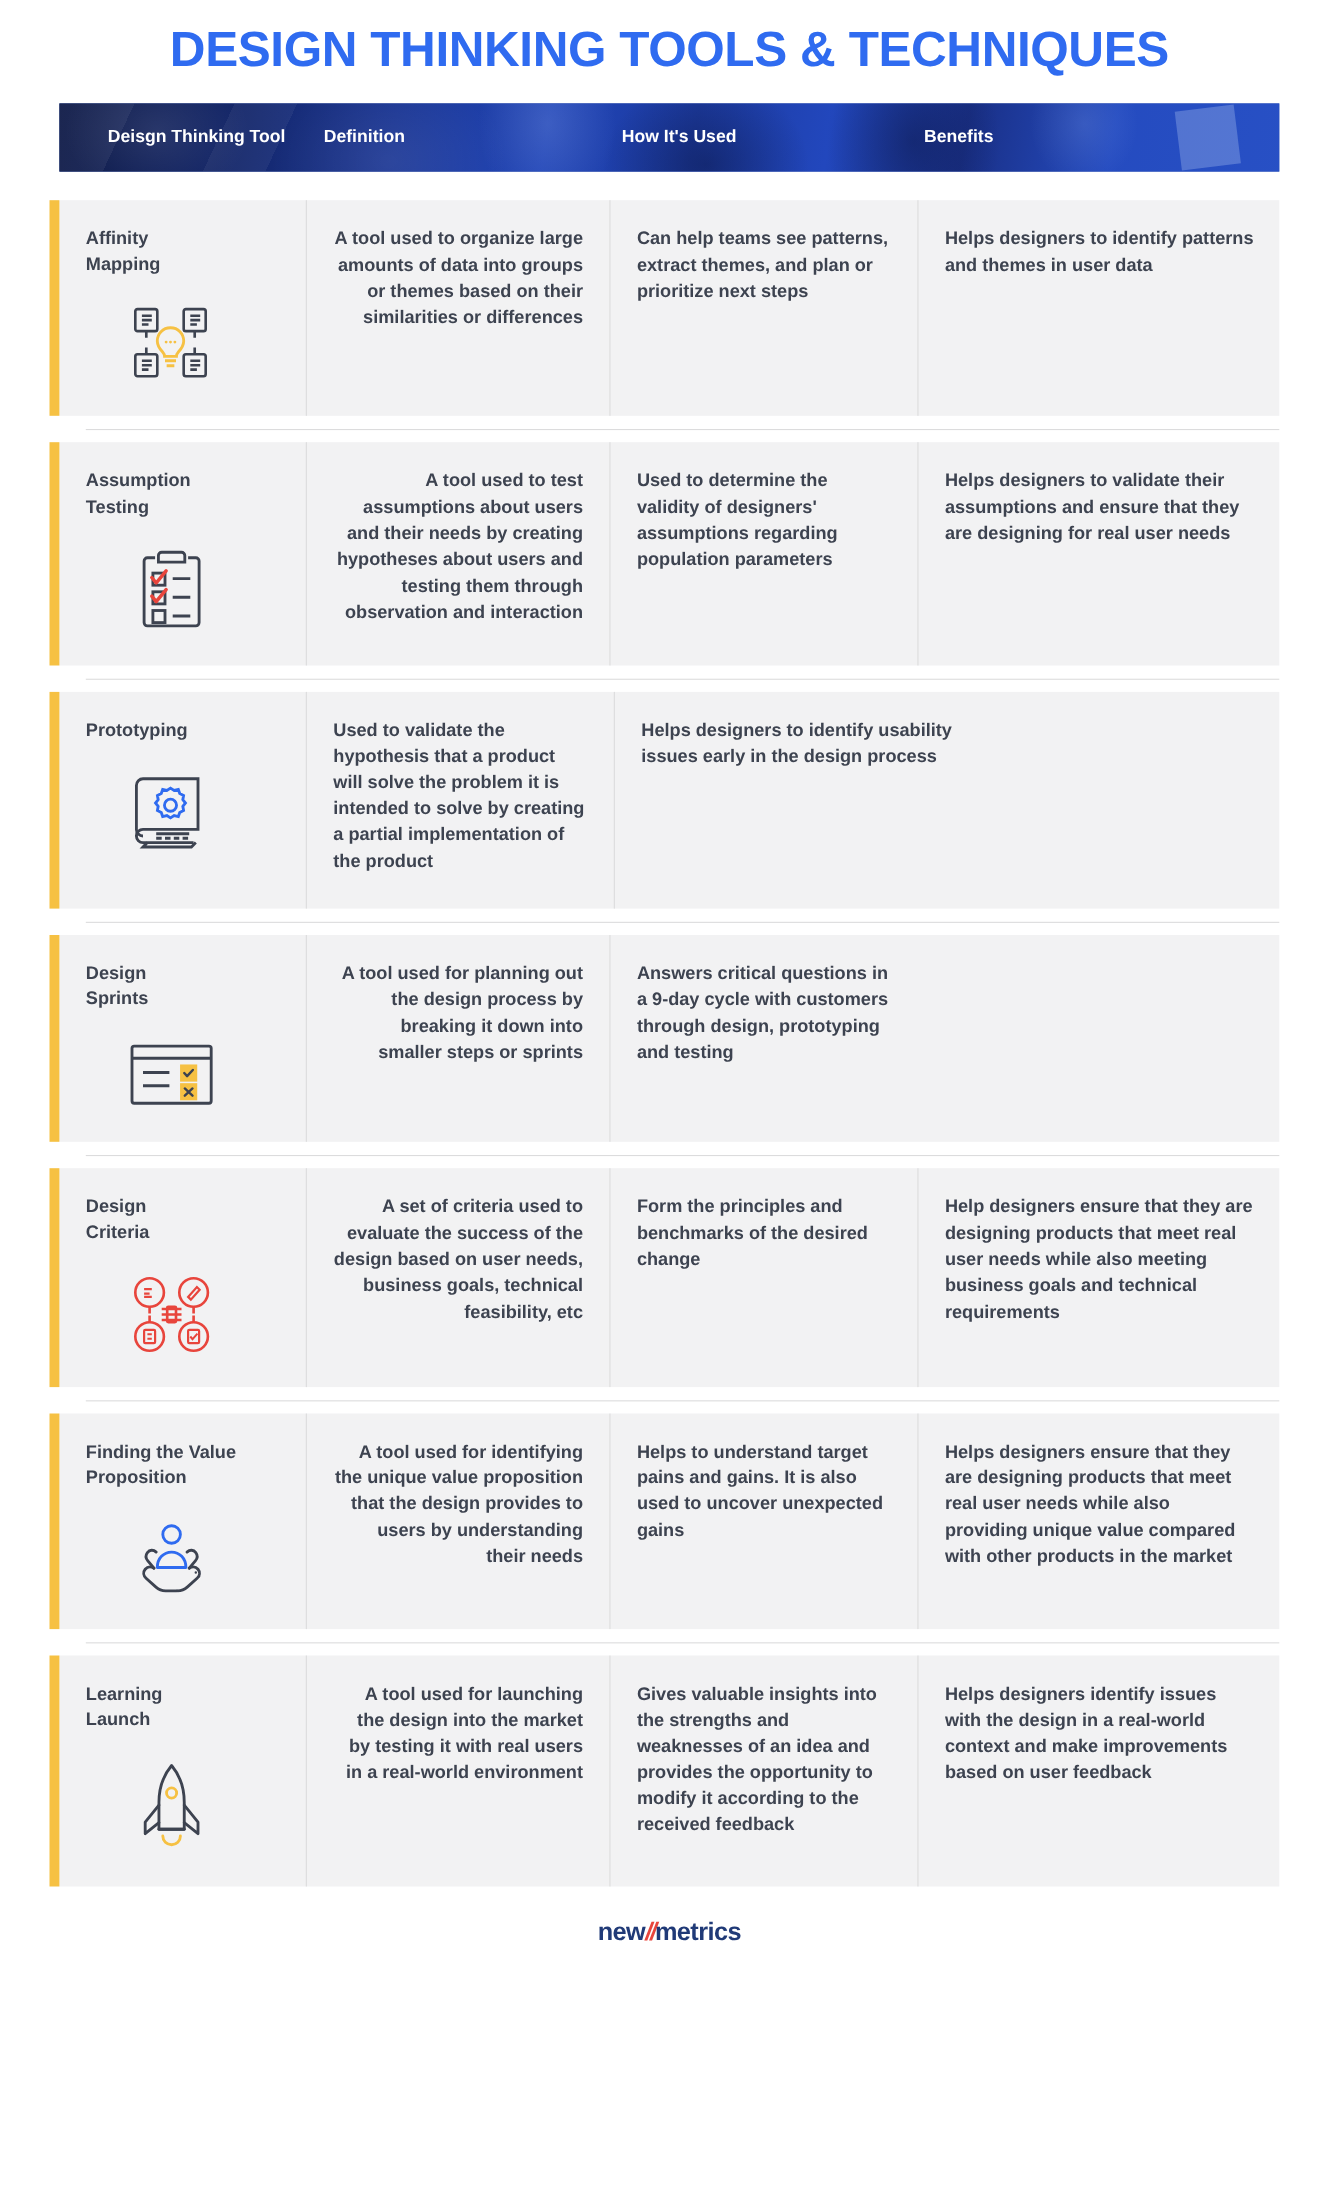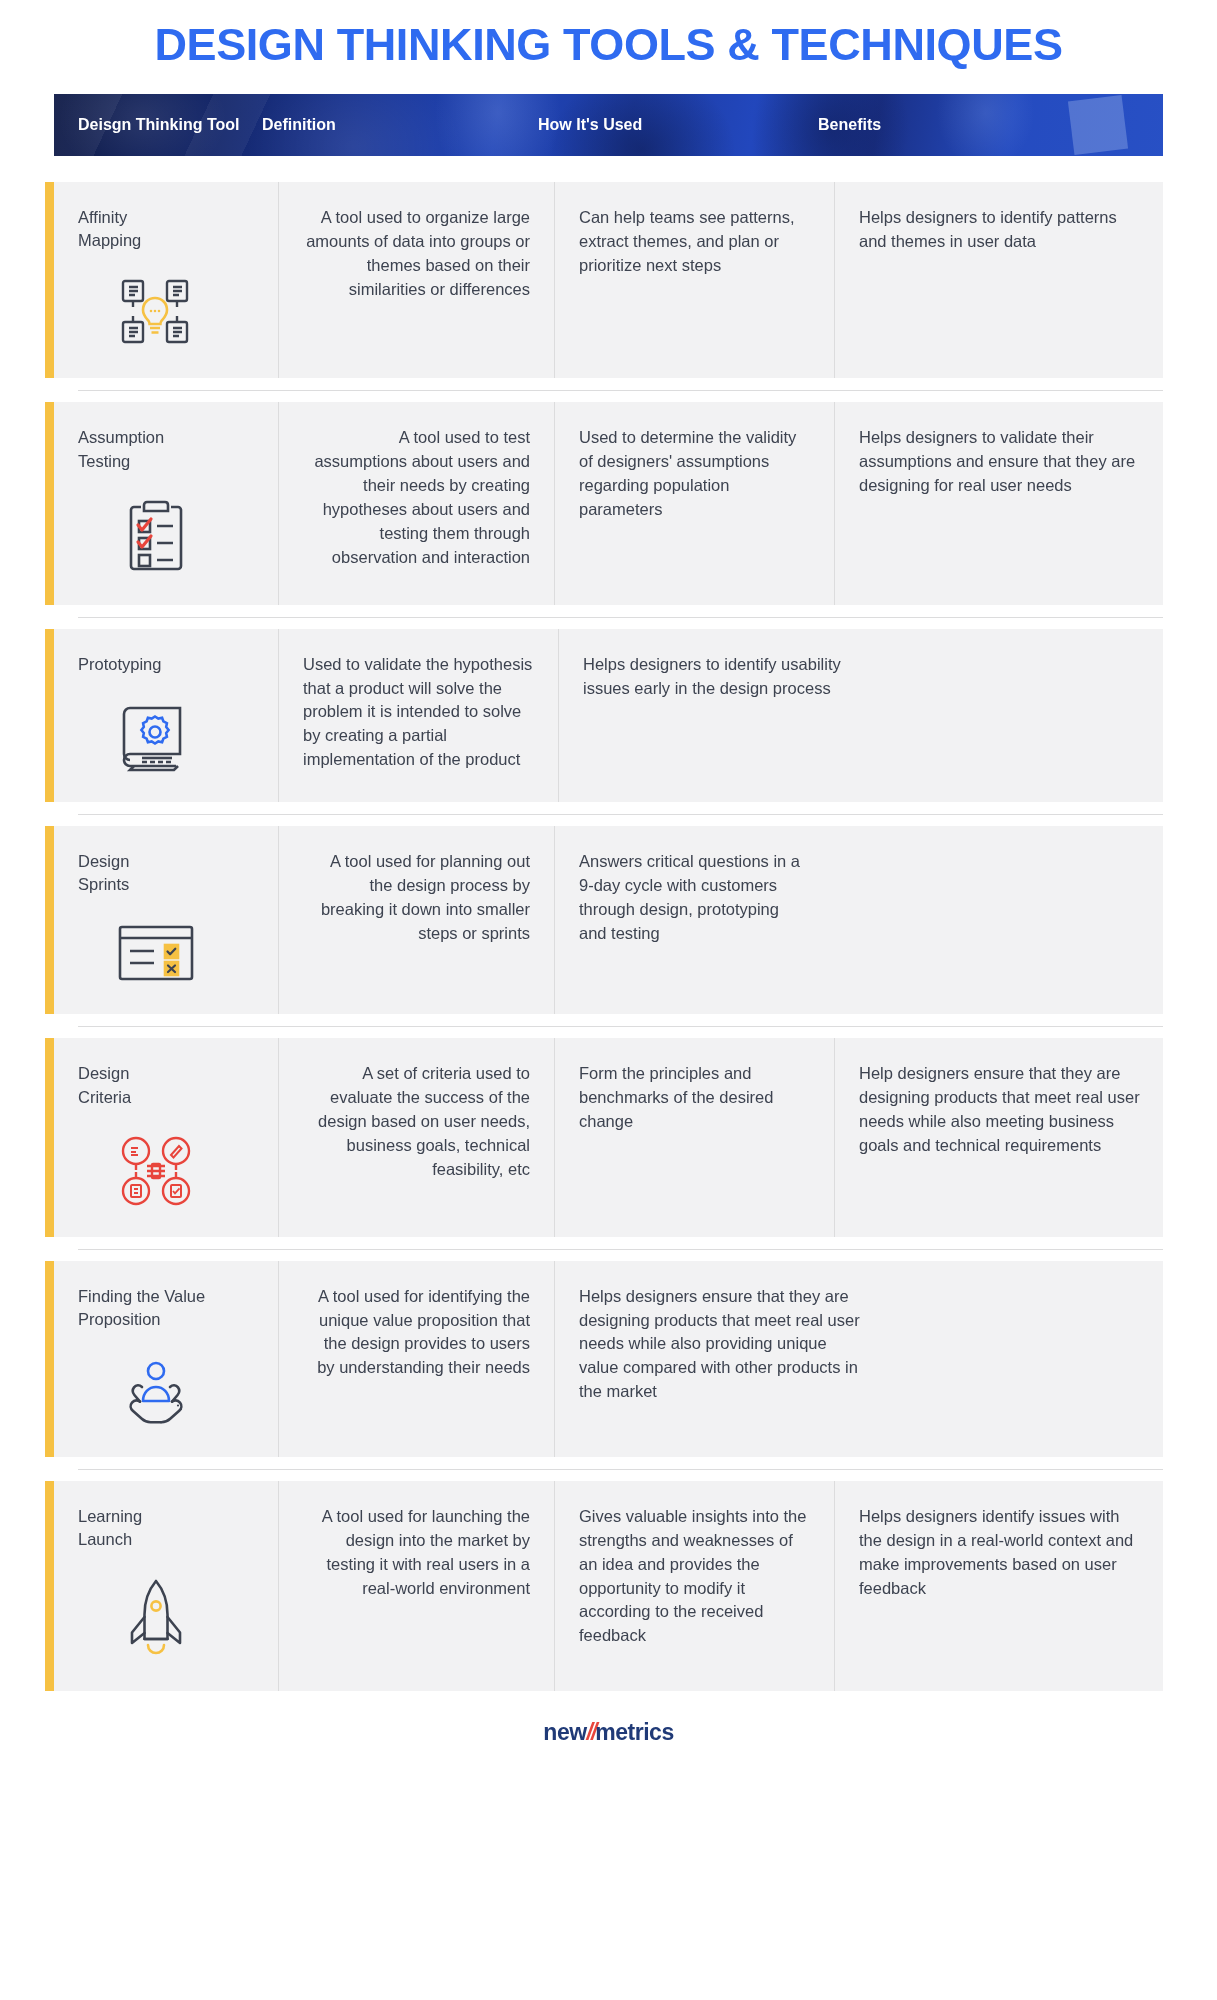--- a/index.html
+++ b/index.html
@@ -93,27 +93,27 @@
     z-index: 2;
   }
   .th {
     color: #ffffff;
     font-size: 16px;
     font-weight: bold;
     line-height: 1.25;
     padding: 0 0 0 0;
     box-sizing: border-box;
   }
-  .th-1 { width: 208px; padding-left: 24px; }
+  .th-1 { width: 224px; padding-left: 24px; margin-left: 20px; }
   .th-2 { width: 276px; }
   .th-3 { width: 280px; }
   .th-4 { width: 329px; }
 
   
-  .rows { position: relative; }
+  .rows { position: relative; font-weight: bold; }
 
   .row {
     position: relative;
     display: flex;
     background: #f2f2f3;
     margin-top: 24px;
     min-height: 172px;
     box-sizing: border-box;
   }
   .row:first-child { margin-top: 26px; }
@@ -345,20 +345,21 @@
       </g>
       <path d="M24 30c-2.6-2.4-6-2.2-8 .4-1.8 2.4-1.4 5.4.4 7.6l5.6 6.6"></path>
       <path d="M22 44.6c-2.8-1.6-6-1.4-8 1-2.2 2.6-1.6 6 .8 8.2l9 8c2.4 2.2 5.6 3.4 8.8 3.4h10"></path>
       <path d="M52 30c2.6-2.4 6-2.2 8 .4 1.8 2.4 1.4 5.4-.4 7.6l-5.6 6.6"></path>
       <path d="M54 44.6c2.8-1.6 6-1.4 8 1 2.2 2.6 1.6 6-.8 8.2l-9 8c-2.4 2.2-5.6 3.4-8.8 3.4"></path>
       <path d="M60 48.5h.01M63 52h.01" stroke-width="2.2"></path>
     </svg>
             </div>
     </div>
     <div class="cell c-def">A tool used for identifying the unique value proposition that the design provides to users by understanding their needs</div>
+    <div class="cell c-used">Helps to understand target pains and gains. It is also used to uncover unexpected gains</div>
     <div class="cell c-ben">Helps designers ensure that they are designing products that meet real user needs while also providing unique value compared with other products in the market</div>
   </div>
         <div class="row">
     <div class="accent"></div>
     <div class="cell c-tool">
       <div class="tool-name">Learning
 Launch</div>
       <div class="icon-box">
     <svg width="64" height="84" viewBox="0 0 64 84" fill="none" stroke="#3d4350" stroke-width="2.6" stroke-linejoin="round" stroke-linecap="round">
       <path d="M32 4c7.5 9 11.5 20.5 11.5 33.5V62h-23V37.5C20.5 24.5 24.5 13 32 4z"></path>

